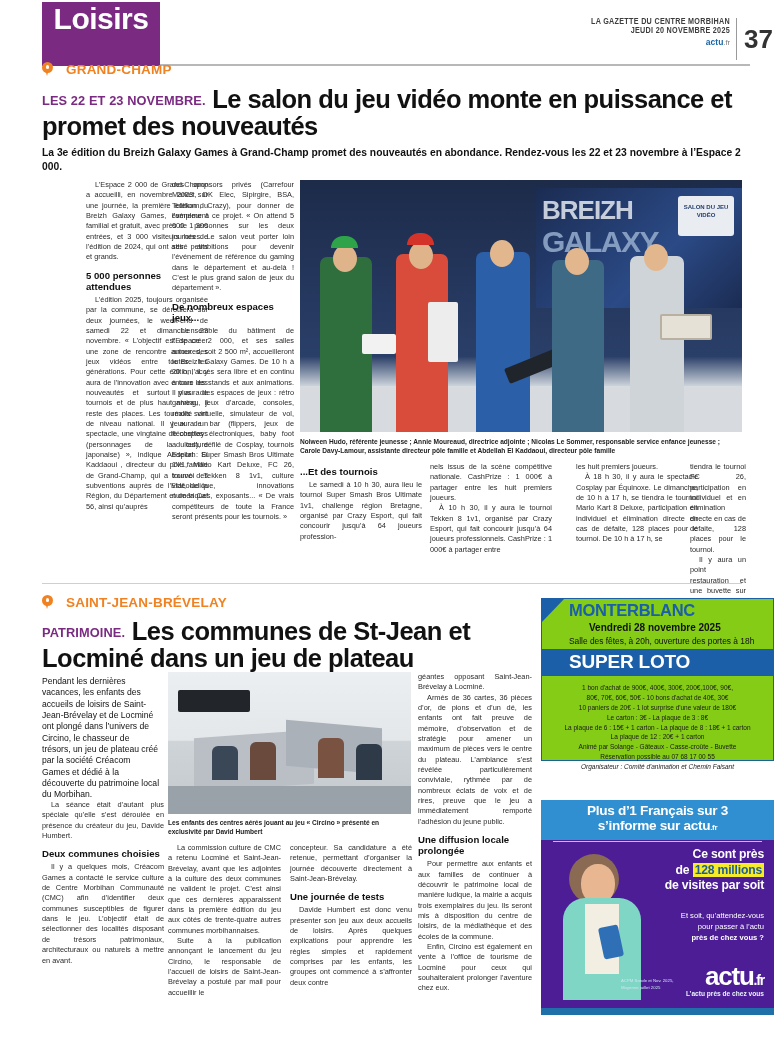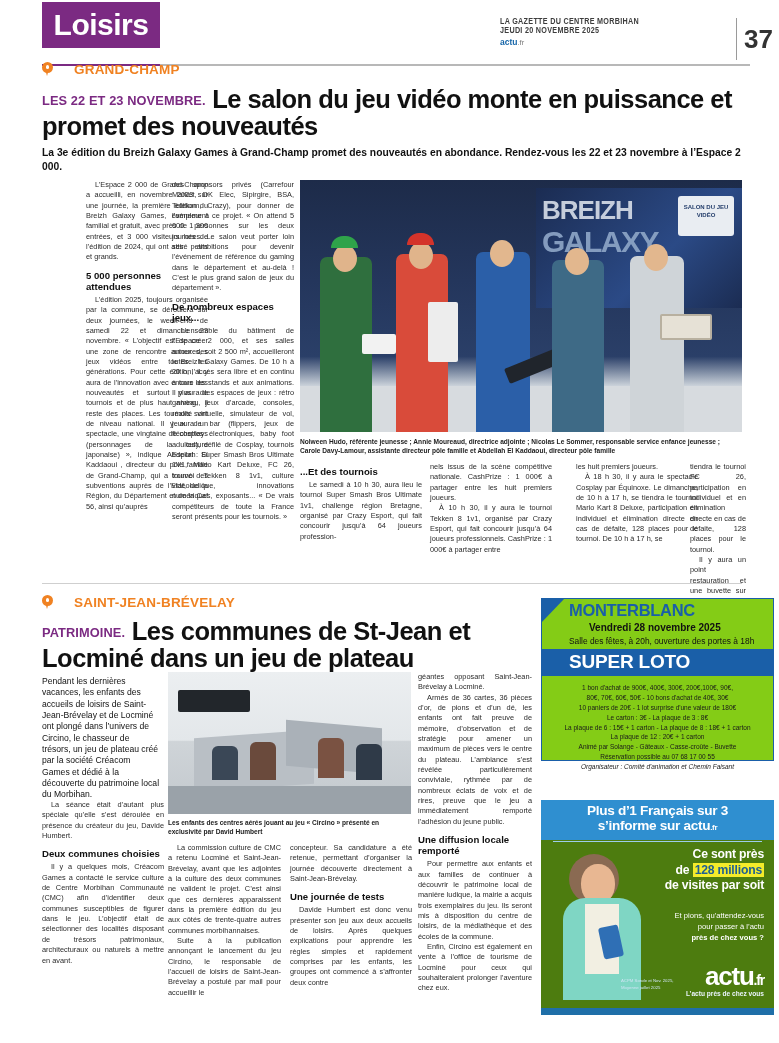--- a/index.html
+++ b/index.html
@@ -9,49 +9,49 @@
     font-family: "Liberation Sans", sans-serif;
     color: #1a1a1a;
     overflow: hidden;
   }
   .page { position: relative; width: 779px; height: 1043px; background:#fff; }
 
   
   .masthead { position:absolute; left:0; top:0; width:779px; height:72px; }
   .rubric-tab {
     position:absolute; left:42px; top:2px;
-    width:118px; height:46px;
+    width:118px; height:64px;
     background:#7b2a82;
-    display:flex; align-items:center; justify-content:center;
+    display:flex; align-items:flex-start; justify-content:center;
   }
   .rubric-tab span {
     color:#ffffff; font-weight:bold; font-size:30px;
     letter-spacing:-0.5px; font-family:"Liberation Sans", sans-serif;
   }
   .rule { position:absolute; left:160px; top:64px; width:590px; height:2px; background:#b8b8b8; }
   .rule2 { position:absolute; left:42px; top:64px; width:118px; height:2px; background:#7b2a82; }
   .paper-meta {
     position:absolute; right:49px; top:16px; width:230px;
-    line-height:1.25;
+    text-align:right; line-height:1.25;
   }
   .paper-meta .l1, .paper-meta .l2 {
     font-size:7.2px; letter-spacing:.3px; color:#3d3d3d; font-weight:bold;
     transform: scaleY(1.25); transform-origin: right center; display:block;
   }
   .paper-meta .l3 { font-size:8.5px; margin-top:3px; }
   .paper-meta .l3 b { color:#1565a8; font-weight:bold; }
   .paper-meta .l3 i { color:#7a7a7a; font-style:normal; font-size:7.5px;}
   .page-no {
     position:absolute; right:6px; top:18px;
     font-size:26px; font-weight:bold; color:#333;
     border-left:1px solid #9a9a9a; padding-left:7px; height:42px; line-height:42px;
   }
 
   
-  .locality { display:flex; align-items:center; gap:21px; }
+  .locality { display:flex; align-items:center; gap:13px; }
   .pin {
     width:11px; height:15px; display:inline-block; position:relative;
   }
   .pin::before {
     content:""; position:absolute; left:0; top:0; width:11px; height:11px;
     border-radius:50% 50% 50% 50%; background:#f08222;
   }
   .pin::after {
     content:""; position:absolute; left:2.6px; top:7px;
     border-left:2.9px solid transparent; border-right:2.9px solid transparent;
@@ -155,21 +155,21 @@
   }
   .loto-lines {
     position:absolute; left:0; top:80px; width:231px; padding:4px 10px 0 10px;
     font-size:6.5px; line-height:1.52; color:#1a1a1a; text-align:center;
   }
   .loto-lines .org { font-style:italic; }
 
   
   .ad-actu {
     position:absolute; left:541px; top:800px; width:233px; height:215px;
-    background:#4d7c0f; overflow:hidden;
+    background:#4c1d95; overflow:hidden;
   }
   .actu-top {
     position:absolute; left:0; top:0; width:233px; height:40px;
     background:#2f8fd0; text-align:center;
   }
   .actu-top .t1 {
     color:#fff; font-weight:bold; font-size:13.6px; line-height:1.12; letter-spacing:-.3px;
     padding-top:3px;
   }
   .actu-top .t2 {
@@ -361,21 +361,21 @@
     <p>Suite à la publication annonçant le lancement du jeu Circino, le responsable de l’accueil de loisirs de Saint-Jean-Brévelay a postulé par mail pour accueillir le</p>
   </div>
   <div class="col a2-c3">
     <p class="noind">concepteur. Sa candidature a été retenue, permettant d’organiser la journée découverte directement à Saint-Jean-Brévelay.</p>
     <div class="subhead">Une journée de tests</div>
     <p>Davide Humbert est donc venu présenter son jeu aux deux accueils de loisirs. Après quelques explications pour apprendre les règles simples et rapidement comprises par les enfants, les groupes ont commencé à s’affronter deux contre</p>
   </div>
   <div class="col a2-c4">
     <p class="noind">géantes opposant Saint-Jean-Brévelay à Locminé.</p>
     <p>Armés de 36 cartes, 36 pièces d’or, de pions et d’un dé, les enfants ont fait preuve de mémoire, d’observation et de stratégie pour amener un maximum de pièces vers le centre du plateau. L’ambiance s’est révélée particulièrement conviviale, rythmée par de nombreux éclats de voix et de rires, preuve que le jeu a immédiatement remporté l’adhésion du jeune public.</p>
-    <div class="subhead">Une diffusion locale remporté</div>
+    <div class="subhead">Une diffusion locale prolongée</div>
     <p>Pour permettre aux enfants et aux familles de continuer à découvrir le patrimoine local de manière ludique, la mairie a acquis trois exemplaires du jeu. Ils seront mis à disposition du centre de loisirs, de la médiathèque et des écoles de la commune.</p>
     <p>Enfin, Circino est également en vente à l’office de tourisme de Locminé pour ceux qui souhaiteraient prolonger l’aventure chez eux.</p>
   </div>
 
   <div class="ad-loto">
     <div class="loto-flag"></div>
     <div class="loto-town">MONTERBLANC</div>
     <div class="loto-date">Vendredi 28 novembre 2025</div>
     <div class="loto-place">Salle des fêtes, à 20h, ouverture des portes à 18h</div>
     <div class="loto-band">
@@ -415,21 +415,21 @@
     <div class="actu-claim">
       <div>Ce sont près</div>
       <div>
         <span>de</span>
         <span class="hl">128 millions</span>
       </div>
       <div>de visites par soit</div>
     </div>
 
     <div class="actu-sub">
-      <div>Et pions, qu’attendez-vous</div>
+      <div>Et soit, qu’attendez-vous</div>
       <div>pour passer à l’actu</div>
       <div><b>près de chez vous ?</b></div>
     </div>
 
     <div class="actu-fine">ACPM Sonde et Nov. 2025, Moyenne juillet 2025</div>
 
     <div class="actu-logo">
       <div class="lg">
         <span>actu</span><span class="fr">.fr</span>
       </div>

